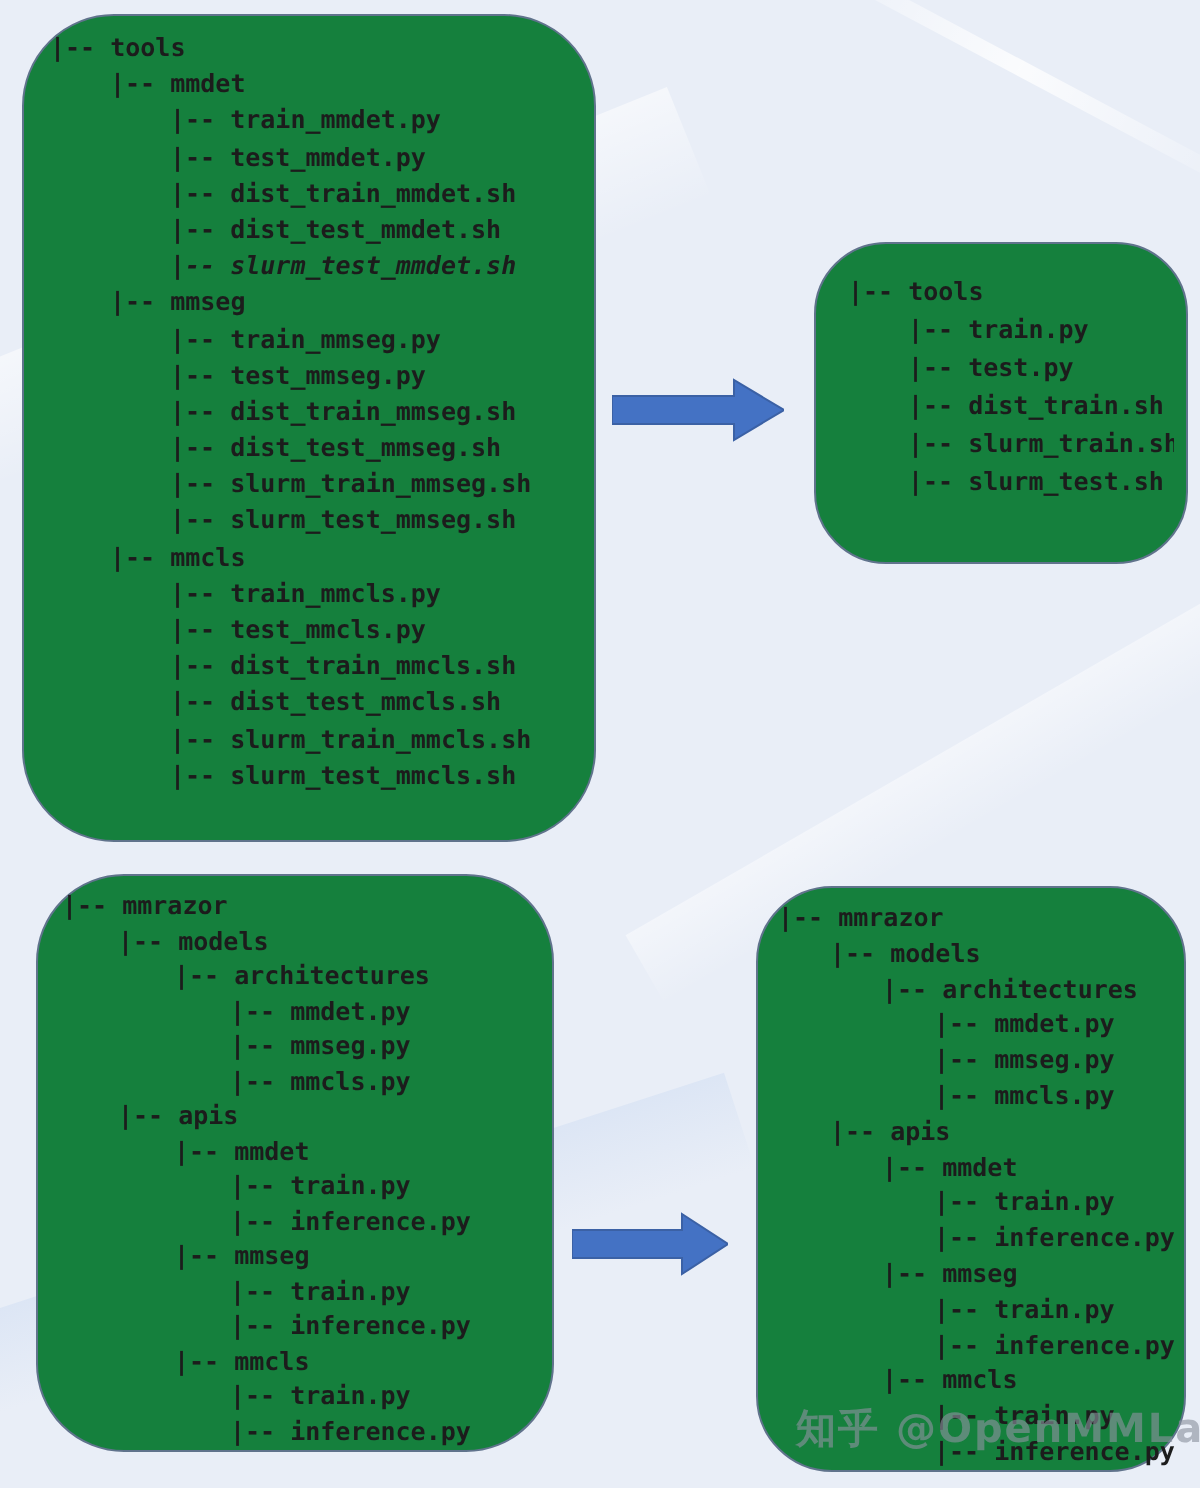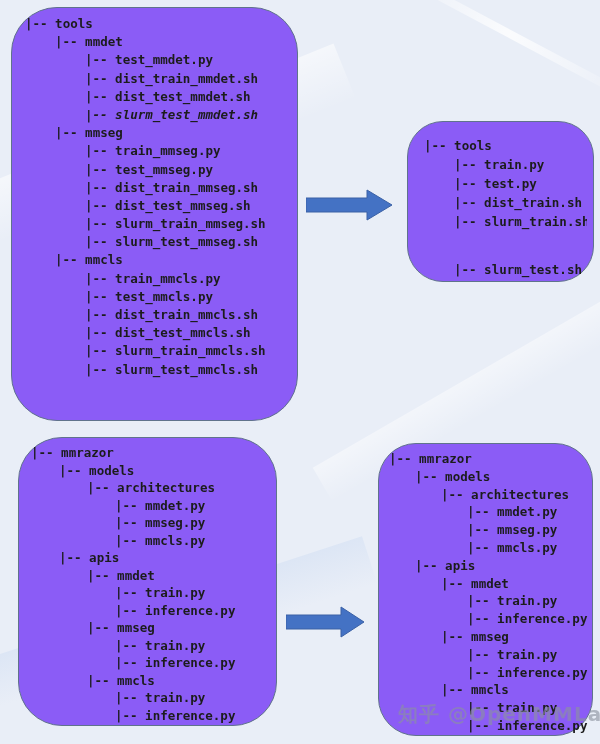--- a/index.html
+++ b/index.html
@@ -22,21 +22,21 @@
       transform:rotate(28deg);}
   .s3{left:-40px;top:600px;width:420px;height:50px;
       background:linear-gradient(rgba(210,223,243,.55),rgba(210,223,243,0));
       transform:rotate(-18deg);}
   .s4{left:300px;top:380px;width:340px;height:40px;
       background:linear-gradient(rgba(255,255,255,.45),rgba(255,255,255,0));
       transform:rotate(-30deg);}
 
   .box{
     position:absolute;z-index:2;
-    background:#8b5cf6;
+    background:#15803d;
     border:1.5px solid #60738c;
     box-sizing:border-box;
     color:#1c1c1c;
     font-size:12.5px;
     font-weight:600;
   }
   .box .line{white-space:nowrap;overflow:hidden;}
 
   .box1{left:11px;top:7px;width:287px;height:414px;border-radius:46px;padding:7px 8px 0 13px;}
   .box1 .line{height:18.2px;line-height:18.2px;}
@@ -70,20 +70,21 @@
 <div class="canvas">
 
   <div class="streak s1"></div>
   <div class="streak s2"></div>
   <div class="streak s3"></div>
   <div class="streak s4"></div>
 
   <div class="box box1">
       <div class="line" style="padding-left: 0px;">|-- tools</div>
       <div class="line" style="padding-left: 30px;">|-- mmdet</div>
+      <div class="line" style="padding-left: 60px;">|-- train_mmdet.py</div>
       <div class="line" style="padding-left: 60px;">|-- test_mmdet.py</div>
       <div class="line" style="padding-left: 60px;">|-- dist_train_mmdet.sh</div>
       <div class="line" style="padding-left: 60px;">|-- dist_test_mmdet.sh</div>
       <div class="line" style="padding-left: 60px; font-style: italic;">|-- slurm_test_mmdet.sh</div>
       <div class="line" style="padding-left: 30px;">|-- mmseg</div>
       <div class="line" style="padding-left: 60px;">|-- train_mmseg.py</div>
       <div class="line" style="padding-left: 60px;">|-- test_mmseg.py</div>
       <div class="line" style="padding-left: 60px;">|-- dist_train_mmseg.sh</div>
       <div class="line" style="padding-left: 60px;">|-- dist_test_mmseg.sh</div>
       <div class="line" style="padding-left: 60px;">|-- slurm_train_mmseg.sh</div>
@@ -100,21 +101,21 @@
   <svg class="arrow arrow1" width="86" height="38" viewBox="0 0 86 38">
     <polygon points="0,12 61,12 61,4 86,19 61,34 61,26 0,26" fill="#4472C4"></polygon>
   </svg>
 
   <div class="box box2">
       <div class="line" style="padding-left: 0px;">|-- tools</div>
       <div class="line" style="padding-left: 30px;">|-- train.py</div>
       <div class="line" style="padding-left: 30px;">|-- test.py</div>
       <div class="line" style="padding-left: 30px;">|-- dist_train.sh</div>
       <div class="line" style="padding-left: 30px;">|-- slurm_train.sh</div>
-      <div class="line" style="padding-left: 30px; margin-top: 29px;">|-- slurm_test.sh</div>
+      <div class="line" style="padding-left: 30px;">|-- slurm_test.sh</div>
     </div>
 
   <div class="box box3">
       <div class="line" style="padding-left: 0px;">|-- mmrazor</div>
       <div class="line" style="padding-left: 28px;">|-- models</div>
       <div class="line" style="padding-left: 56px;">|-- architectures</div>
       <div class="line" style="padding-left: 84px;">|-- mmdet.py</div>
       <div class="line" style="padding-left: 84px;">|-- mmseg.py</div>
       <div class="line" style="padding-left: 84px;">|-- mmcls.py</div>
       <div class="line" style="padding-left: 28px;">|-- apis</div>

